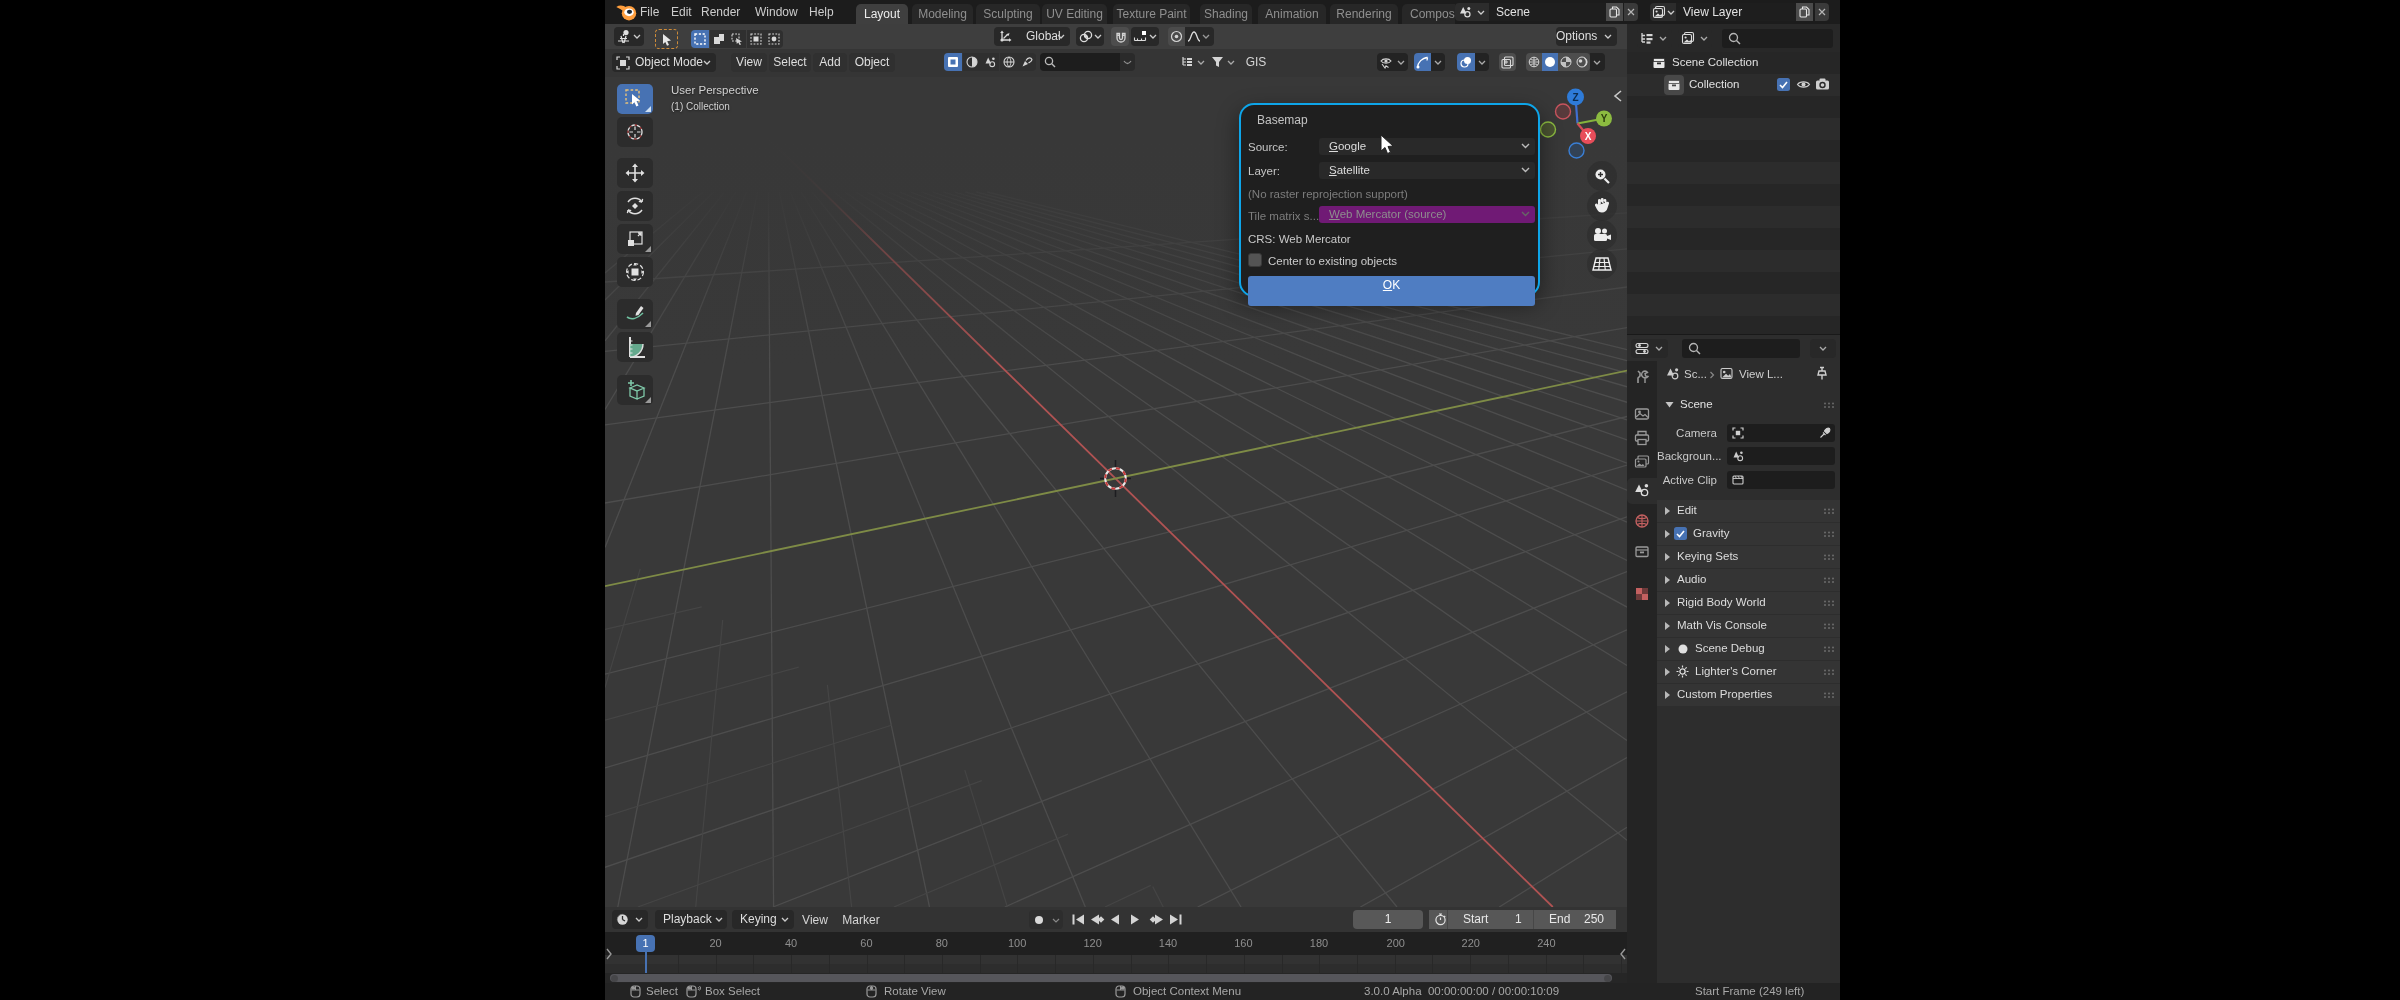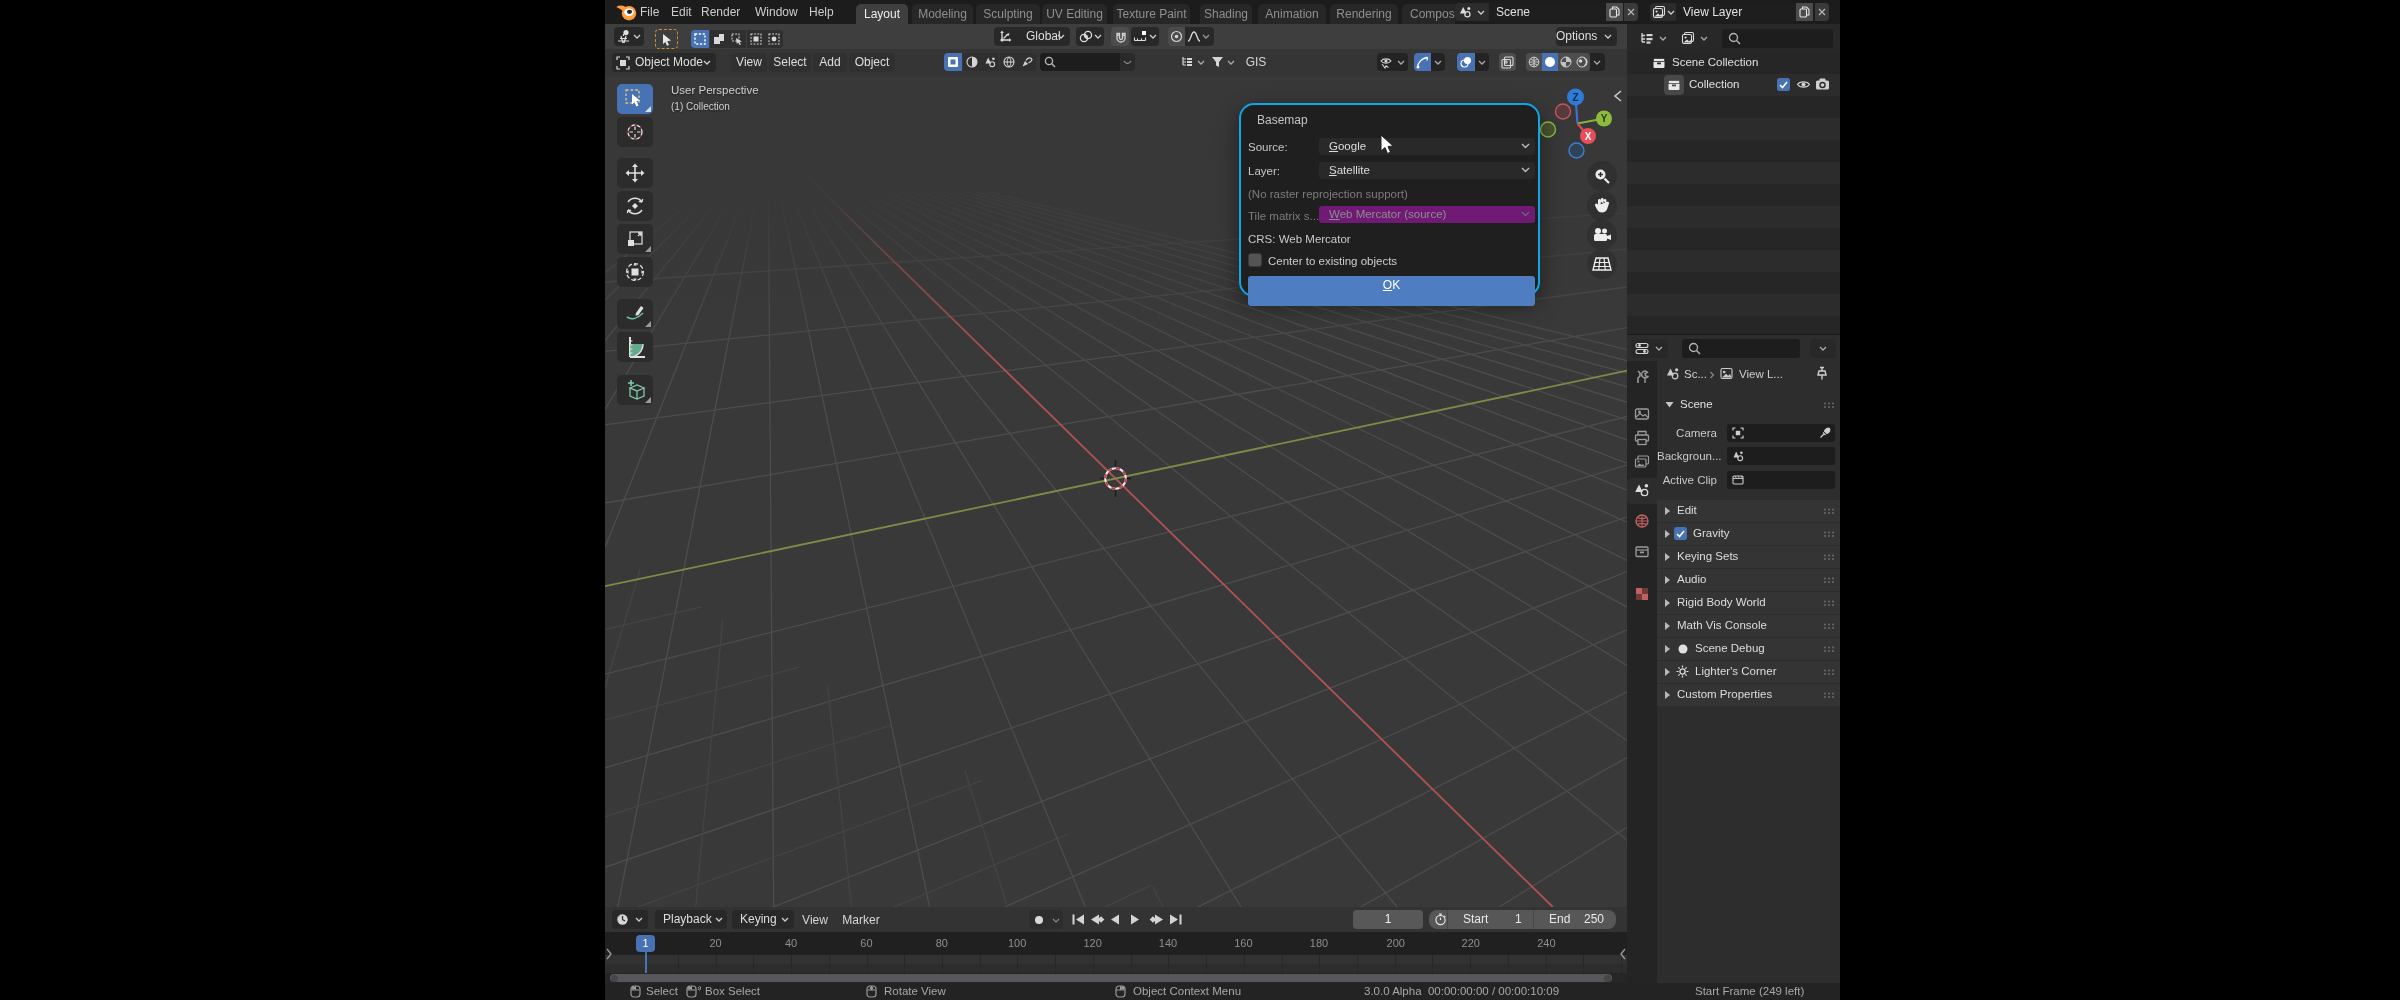--- a/index.html
+++ b/index.html
@@ -634,21 +634,21 @@
             <path d="M30,4.2 L33.3,7.5 L30,10.8 L26.7,7.5 Z"></path>
         <path d="M48,2.5 L40,7.5 L48,12.5 Z"></path>
         <path d="M60,2.5 L68,7.5 L60,12.5 Z"></path>
         <path d="M82,4.2 L85.3,7.5 L82,10.8 L78.7,7.5 Z"></path>
             <path d="M84,2.5 L92,7.5 L84,12.5 Z"></path>
         <path d="M99,2.5 L107,7.5 L99,12.5 Z"></path>
             <rect x="108.5" y="2.5" width="2" height="10"></rect>
       </g>
     </svg>
     <div class="ab" style="left:748px;top:3px;width:70px;height:19px;background:#585858;border-radius:4px;text-align:center;line-height:19px;color:#f0f0f0">1</div>
-    <div class="ab" style="left:824px;top:3px;width:187px;height:19px;background:#575757;border-radius:8px">
+    <div class="ab" style="left:824px;top:3px;width:187px;height:19px;background:#575757;border-radius:0">
       <svg class="ab" style="left:5px;top:3px" width="13" height="13" viewBox="0 0 13 13">
             <circle cx="6.5" cy="7" r="4.6" fill="none" stroke="#e2e2e2" stroke-width="1.2"></circle>
             <path d="M6.5,7 V4.4 M5,1 h3 M6.5,1 v1.4 M10.2,3 l1,1" stroke="#e2e2e2" stroke-width="1.2"></path>
           </svg>
       <div class="ab" style="left:18px;top:0;width:1px;height:19px;background:#474747"></div>
       <div class="ab" style="left:34px;top:0;color:#e8e8e8;line-height:19px">Start</div>
       <div class="ab" style="left:86px;top:0;color:#e8e8e8;line-height:19px">1</div>
       <div class="ab" style="left:104px;top:0;width:1px;height:19px;background:#474747"></div>
       <div class="ab" style="left:120px;top:0;color:#e8e8e8;line-height:19px">End</div>
       <div class="ab" style="left:155px;top:0;color:#e8e8e8;line-height:19px">250</div>

